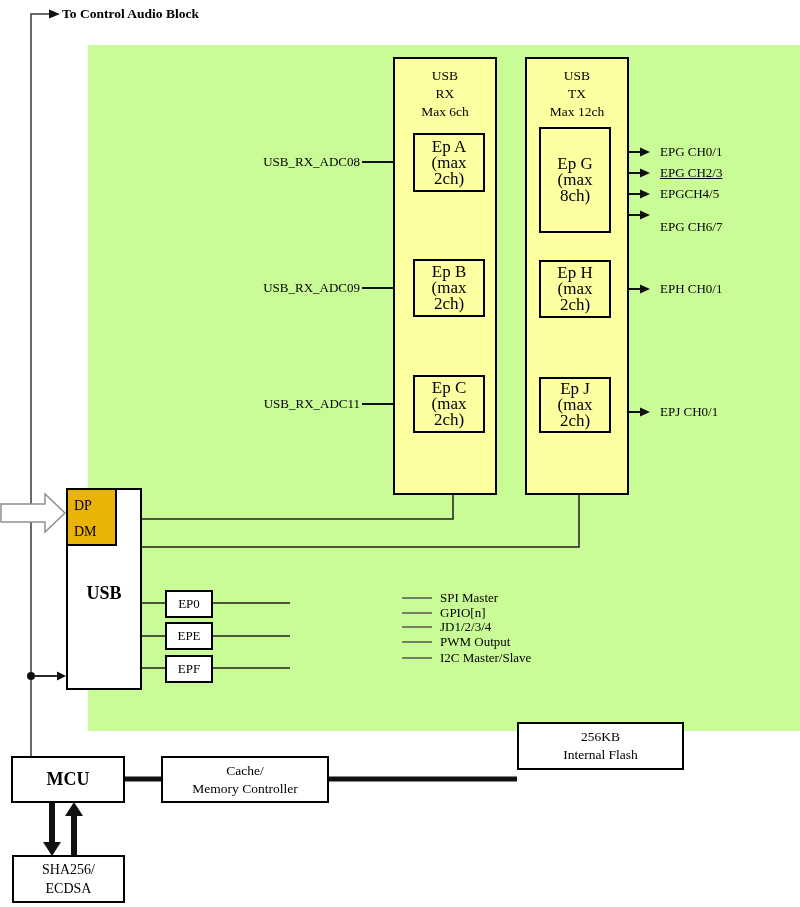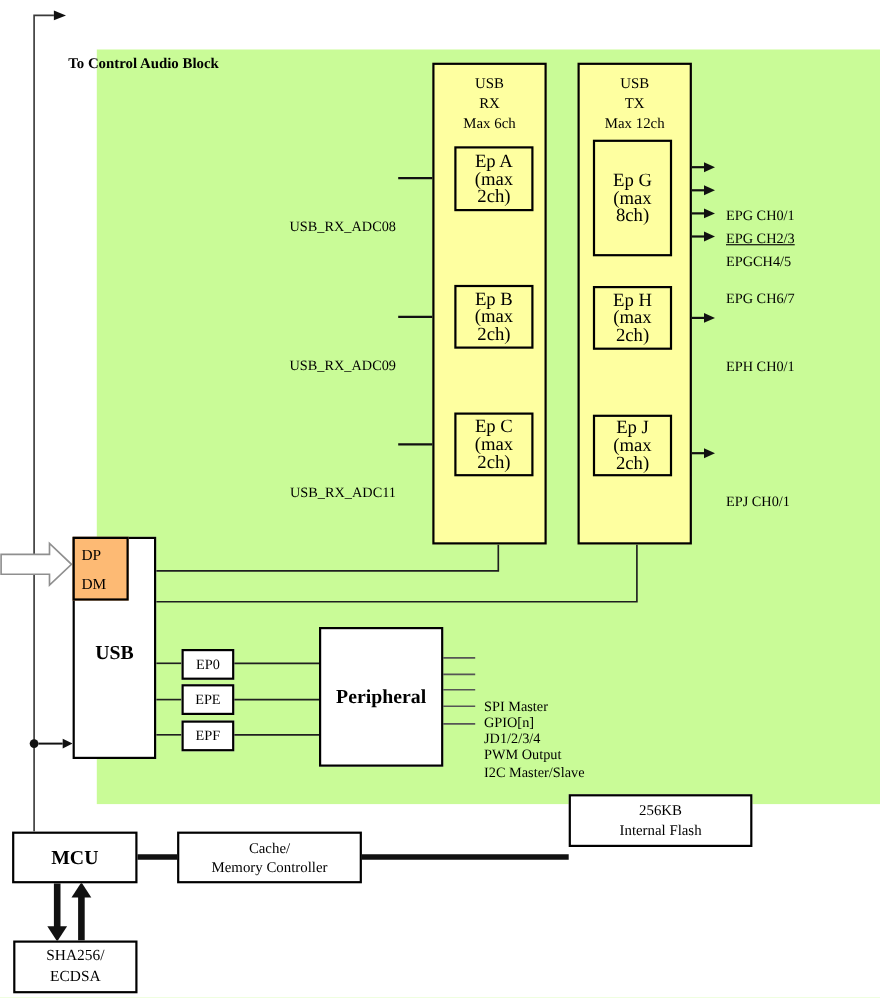--- a/index.html
+++ b/index.html
@@ -7,26 +7,26 @@
        font-family:"Liberation Serif", serif;color:#000;}
   #stage{position:absolute;left:0;top:0;width:800px;height:907px;}
   .bg{position:absolute;left:88px;top:45px;width:712px;height:686px;background:#c9fb97;}
   svg.layer{position:absolute;left:0;top:0;pointer-events:none;}
   .box{position:absolute;box-sizing:border-box;border:2px solid #000;background:#fff;
        display:flex;flex-direction:column;align-items:center;justify-content:center;
        text-align:center;line-height:1.25;}
   .yellow{background:#feffa0;}
   .blocktitle{position:absolute;left:0;right:0;top:8px;font-size:13.5px;line-height:18px;text-align:center;}
   .ep{font-size:17px;line-height:16px;}
-  .lbl{position:absolute;font-size:13px;line-height:16px;white-space:nowrap;margin-top:44px;}
+  .lbl{position:absolute;font-size:13px;line-height:16px;white-space:nowrap;}
   .rlbl{text-align:right;}
   .bold{font-weight:bold;}
   .usb-title{position:absolute;left:0;right:0;top:92px;text-align:center;font-size:18px;font-weight:bold;}
   .pinbox{position:absolute;left:-2px;top:-2px;width:51px;height:58px;box-sizing:border-box;
-          border:2px solid #000;background:#fdba74;font-size:14px;padding:3px 0 0 6px;text-align:left;}
+          border:2px solid #000;background:#eab308;font-size:14px;padding:3px 0 0 6px;text-align:left;}
   .pin{line-height:26px;}
   .small-ep{font-size:13px;}
   .two13{font-size:13.5px;line-height:18px;}
 </style>
 </head>
 <body>
 
 <div id="stage">
 
   <div class="bg"></div>
@@ -171,21 +171,20 @@
       <div class="pin">DP</div>
       <div class="pin">DM</div>
     </div>
     <div class="usb-title">USB</div>
   </div>
 
   <div class="box small-ep" style="left:165px;top:590px;width:48px;height:28px;">EP0</div>
   <div class="box small-ep" style="left:165px;top:622px;width:48px;height:28px;">EPE</div>
   <div class="box small-ep" style="left:165px;top:655px;width:48px;height:28px;">EPF</div>
 
-  <div class="box bold" style="left:290px;top:570px;width:113px;height:127px;font-size:18px;">Peripheral</div>
 
   <div class="lbl" style="left:440px;top:590px;">SPI Master</div>
   <div class="lbl" style="left:440px;top:605px;">GPIO[n]</div>
   <div class="lbl" style="left:440px;top:619px;">JD1/2/3/4</div>
   <div class="lbl" style="left:440px;top:634px;">PWM Output</div>
   <div class="lbl" style="left:440px;top:650px;">I2C Master/Slave</div>
 
   <div class="box two13" style="left:161px;top:756px;width:168px;height:47px;">
     <div>Cache/</div>
     <div>Memory Controller</div>

